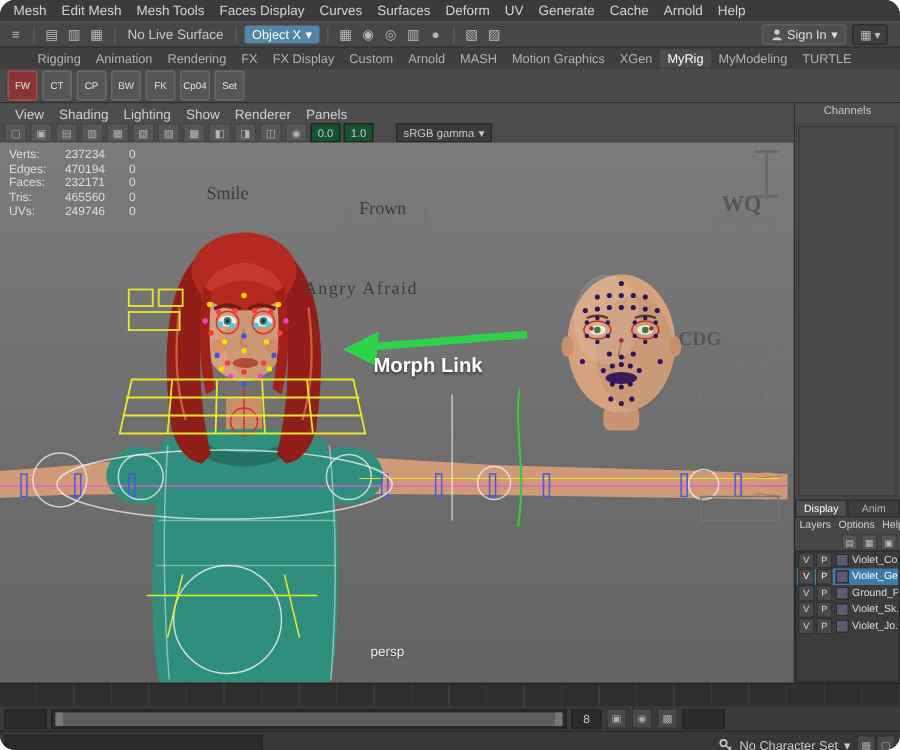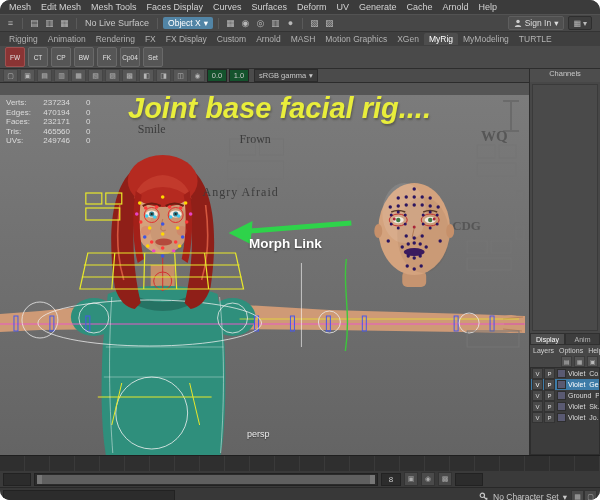--- a/index.html
+++ b/index.html
@@ -18,37 +18,37 @@
   .sl-label{padding:0 3px;white-space:nowrap;}
   .symmetry-dd{background:#5285a6;color:#fff;border-radius:2px;height:12px;display:flex;align-items:center;gap:3px;
     padding:0 5px;font-size:8.5px;}
   .sl-right{margin-left:auto;display:flex;align-items:center;gap:4px;}
   .signin{display:flex;align-items:center;gap:3px;background:#4f4f4f;border:1px solid #5e5e5e;border-radius:2px;
     height:12px;padding:0 5px;font-size:8.5px;color:#ddd;}
   .ws-box{display:flex;align-items:center;gap:2px;background:#3e3e3e;border:1px solid #2e2e2e;border-radius:2px;
     height:12px;padding:0 4px;color:#bbb;font-size:8px;margin-right:4px;}
 
   
-  .shelf-tabs{height:14px;background:#3f3f3f;display:flex;align-items:center;padding-left:4px;font-size:8.5px;color:#b2b2b2;}
+  .shelf-tabs{height:14px;background:#3f3f3f;display:flex;align-items:center;padding-left:20px;font-size:8.5px;color:#b2b2b2;}
   .shelf-tab{padding:1px 5px;white-space:nowrap;cursor:default;}
   .shelf-tab.active{color:#fff;background:#4d4d4d;border-radius:2px 2px 0 0;}
   .shelf-icons{height:22px;background:#4a4a4a;border-bottom:1px solid #2d2d2d;display:flex;align-items:center;gap:3px;padding:0 5px;}
   .shelf-icon{width:18px;height:18px;background:#565656;border:1px solid #696969;border-radius:2px;color:#e2e2e2;
     font-size:6.5px;display:flex;align-items:center;justify-content:center;overflow:hidden;}
   .shelf-icon.red{background:#8a3434;border-color:#a05050;}
 
   
   .main{display:flex;height:386px;}
   .viewport{width:530px;position:relative;background:#555;}
   .panel-menubar{height:13px;background:#4d4d4d;display:flex;align-items:center;padding-left:5px;font-size:9px;color:#cfcfcf;}
   .pm-item{padding:0 5px;cursor:default;}
   .viewport-toolbar{height:13px;background:#4b4b4b;border-bottom:1px solid #2c2c2c;display:flex;align-items:center;gap:2px;padding:0 3px;}
   .vt-icon{width:13px;height:11px;background:#575757;border:1px solid #454545;color:#b5b5b5;font-size:7px;
     display:flex;align-items:center;justify-content:center;}
-  .gamma-dd{margin-left:3px;background:#3b3b3b;border:1px solid #2b2b2b;color:#c8c8c8;font-size:7.5px;height:11px;
+  .gamma-dd{margin-left:13px;background:#3b3b3b;border:1px solid #2b2b2b;color:#c8c8c8;font-size:7.5px;height:11px;
     display:flex;align-items:center;gap:3px;padding:0 4px;}
   .vt-field{width:18px;height:11px;background:#14532d;border:1px solid #242424;color:#c8c8c8;font-size:7.5px;
     display:flex;align-items:center;justify-content:center;}
 
   .scene{position:absolute;top:26px;left:0;right:0;bottom:0;background:linear-gradient(#7b7b7b,#646464);overflow:hidden;}
   .scene-svg{position:absolute;inset:0;width:100%;height:100%;}
 
   
   .hud{position:absolute;top:3px;left:6px;font-size:8px;line-height:9.5px;color:#dcdcdc;}
   .hud-row{display:flex;}
@@ -186,20 +186,28 @@
     <span class="shelf-icon">BW</span>
     <span class="shelf-icon">FK</span>
     <span class="shelf-icon">Cp04</span>
     <span class="shelf-icon">Set</span>
   </div>
 
   <div class="main">
 
     <div class="viewport">
 
+      <div class="panel-menubar">
+        <span class="pm-item">View</span>
+        <span class="pm-item">Shading</span>
+        <span class="pm-item">Lighting</span>
+        <span class="pm-item">Show</span>
+        <span class="pm-item">Renderer</span>
+        <span class="pm-item">Panels</span>
+      </div>
 
       <div class="viewport-toolbar">
         <span class="vt-icon">▢</span>
         <span class="vt-icon">▣</span>
         <span class="vt-icon">▤</span>
         <span class="vt-icon">▥</span>
         <span class="vt-icon">▦</span>
         <span class="vt-icon">▧</span>
         <span class="vt-icon">▨</span>
         <span class="vt-icon">▩</span>
@@ -468,21 +476,20 @@
             <span class="hud-val">465560</span>
             <span class="hud-sel">0</span>
           </div>
           <div class="hud-row">
             <span class="hud-label">UVs:</span>
             <span class="hud-val">249746</span>
             <span class="hud-sel">0</span>
           </div>
         </div>
 
-        <div class="annot annot-title">Joint base facial rig....</div>
         <div class="annot annot-morph">Morph Link</div>
         <div class="persp-label">persp</div>
       </div>
     </div>
 
     <div class="right-panel">
       <div class="cb-header">
         <span>Channels</span>
         <span>Edit</span>
         <span>Object</span>

